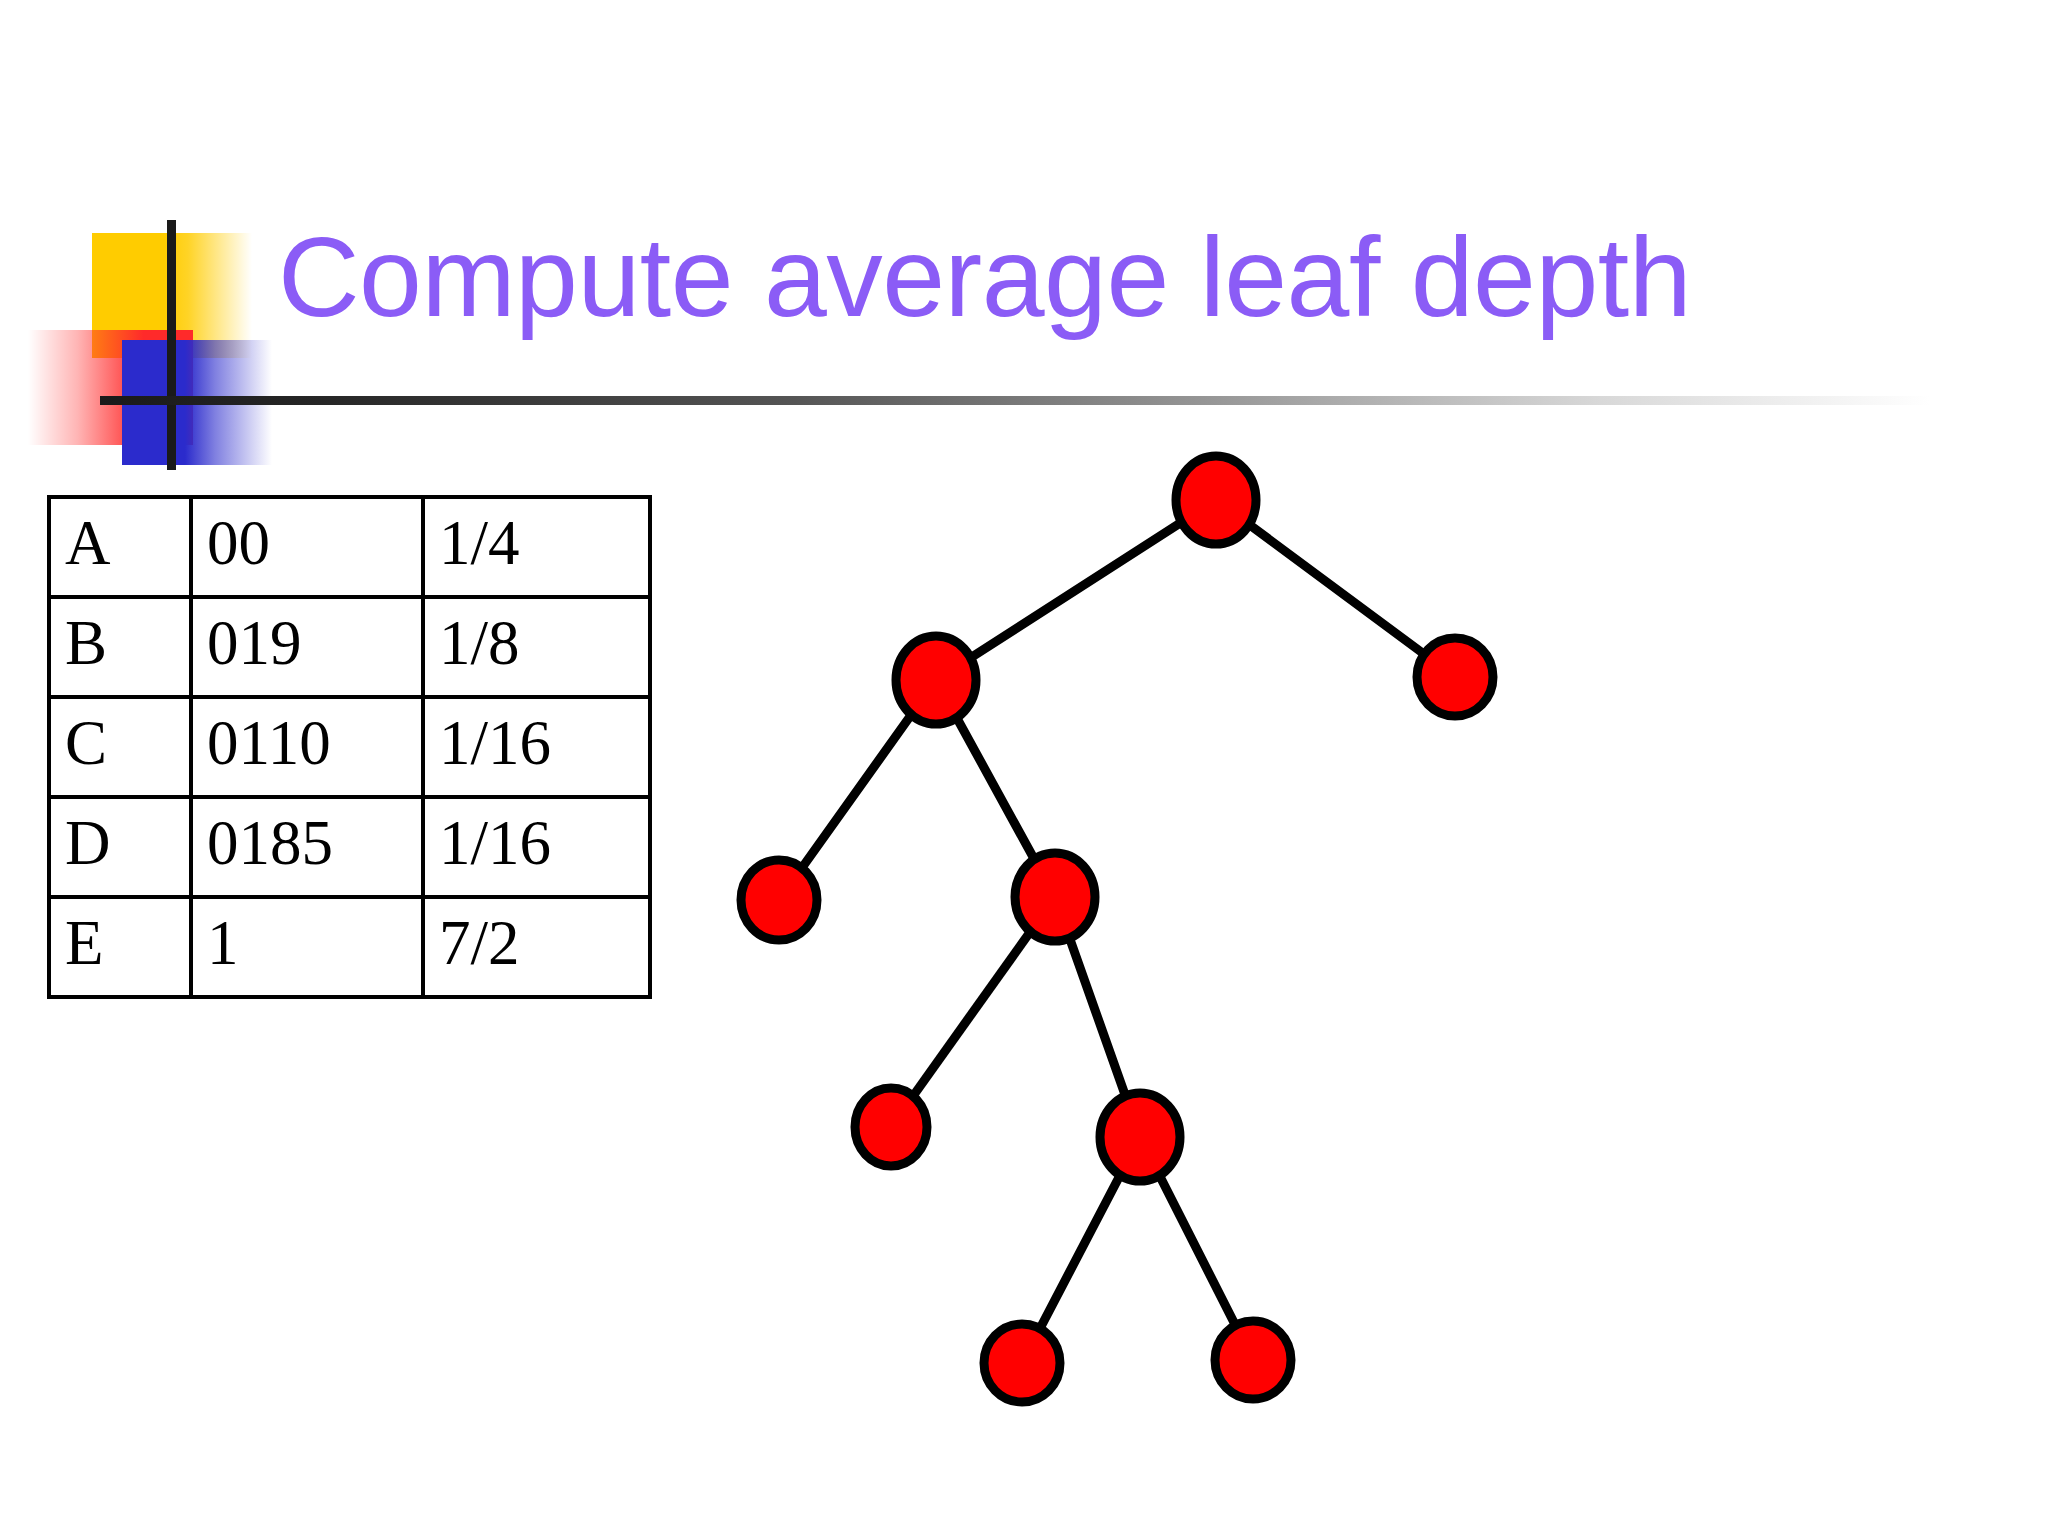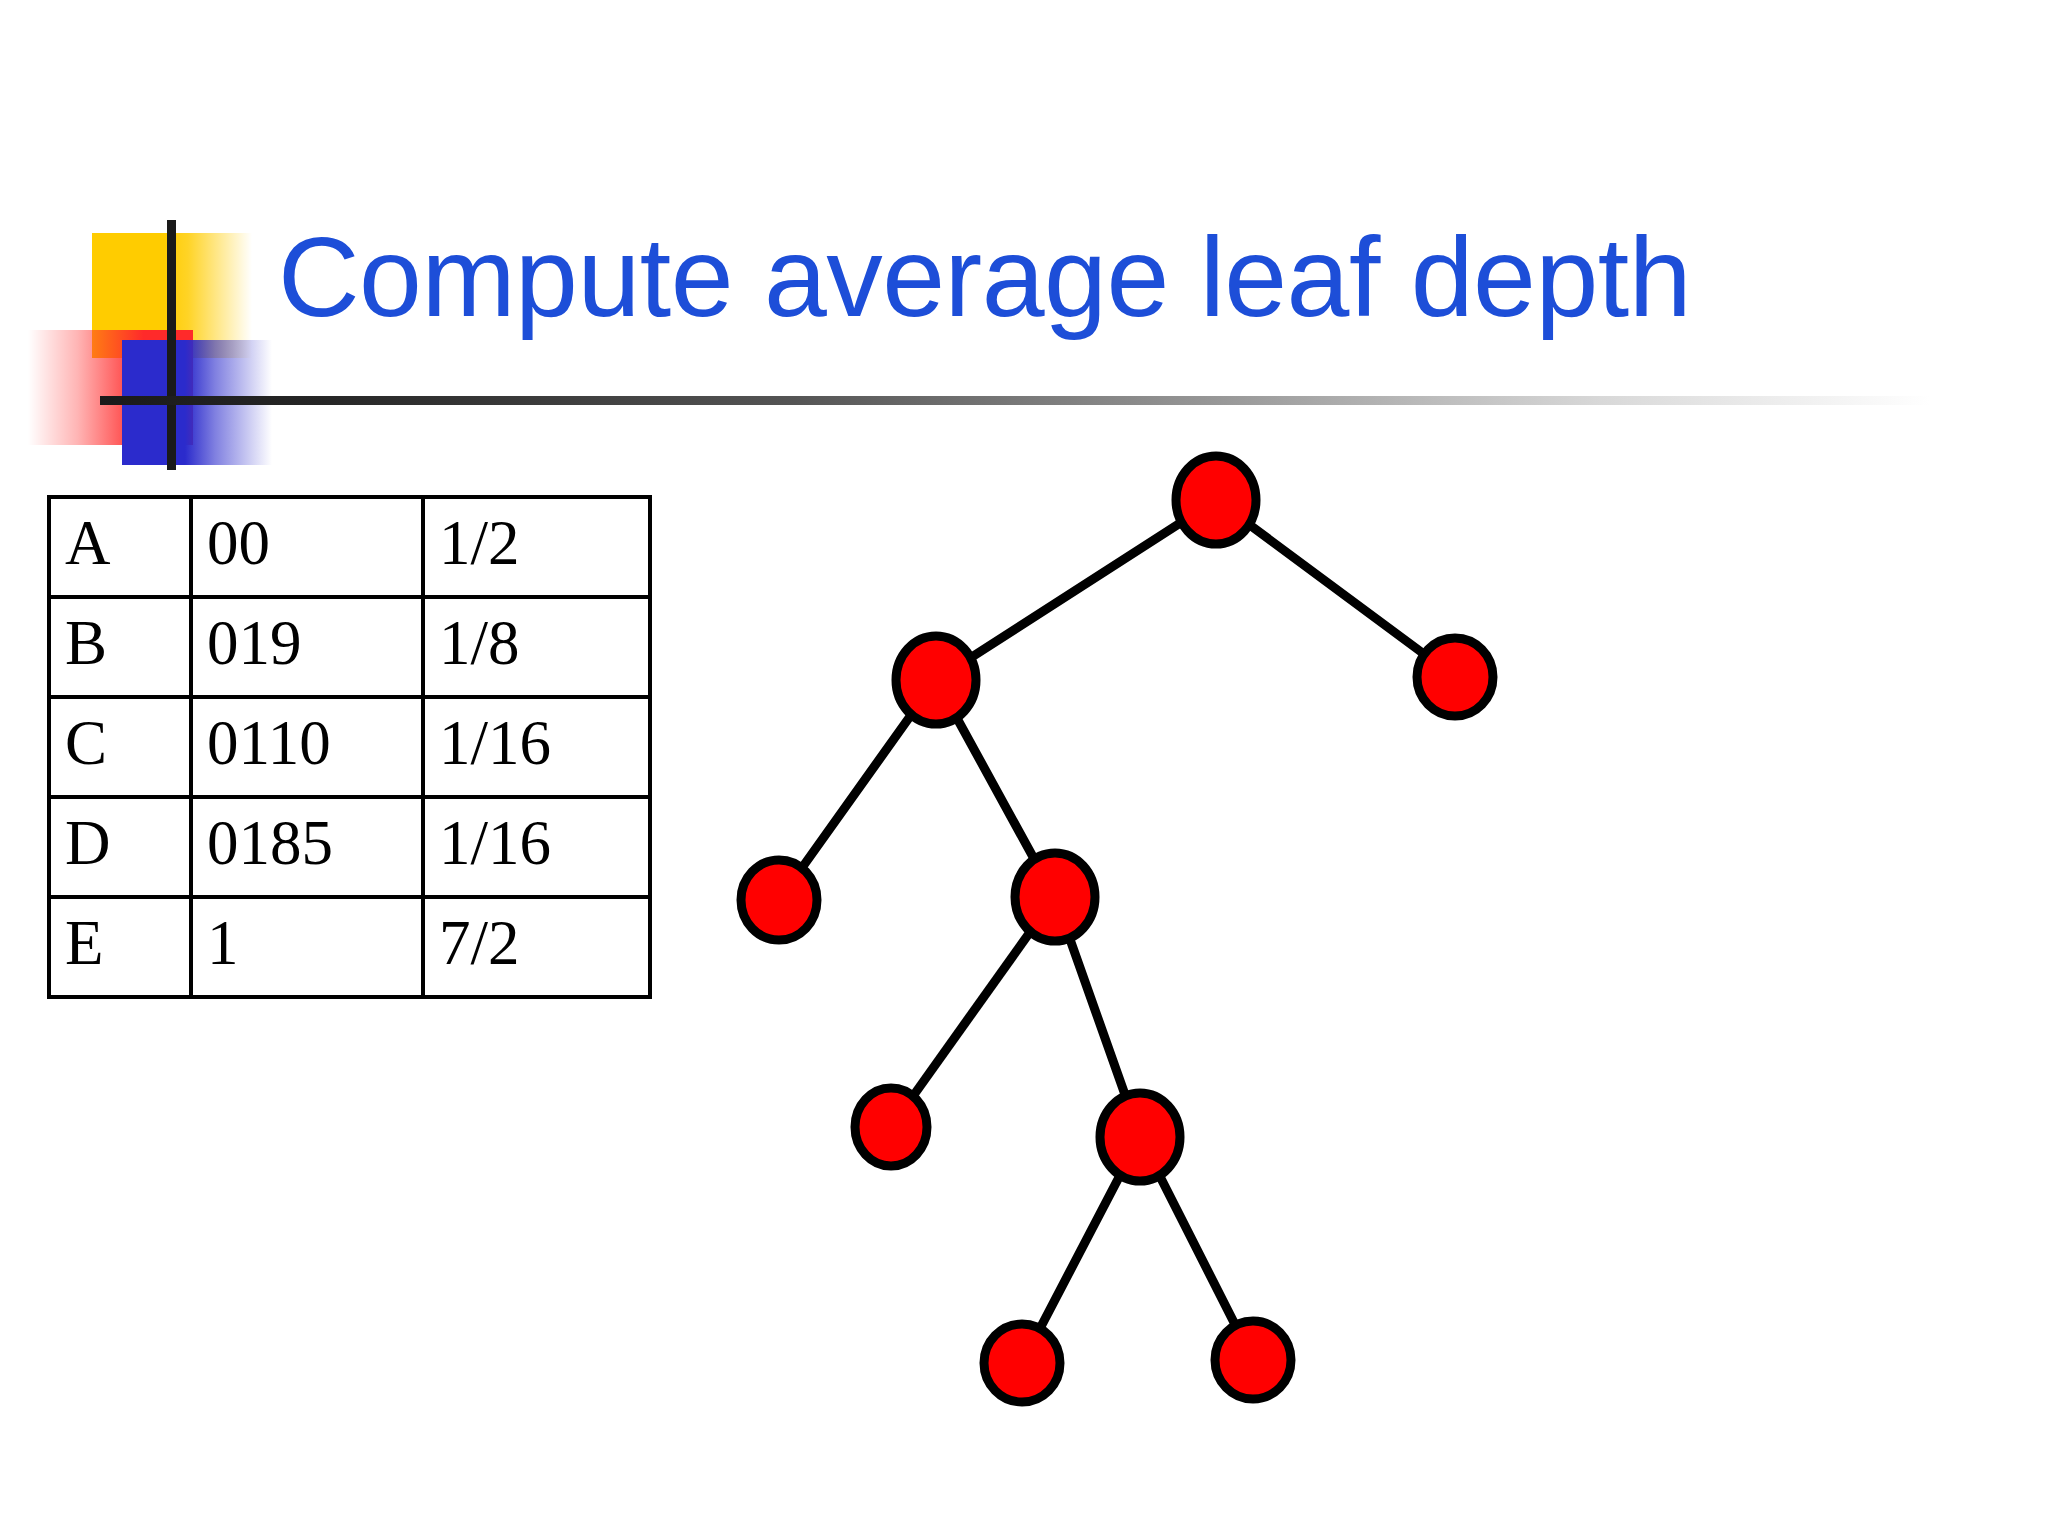--- a/index.html
+++ b/index.html
@@ -48,21 +48,21 @@
     left: 100px; top: 396px; width: 1830px; height: 9px;
     background: linear-gradient(to right, #1a1a1a 0%, #262626 12%, #555555 38%, #9a9a9a 62%, #d8d8d8 82%, #ffffff 100%);
   }
 
   
   #title {
     position: absolute;
     left: 278px;
     top: 218px;
     width: 1680px;
-    color: #1d4ed8;
+    color: #8b5cf6;
     font-size: 113px;
     line-height: 1.05;
     font-weight: 400;
     letter-spacing: -0.5px;
     white-space: nowrap;
   }
 
   
   #code-table {
     position: absolute;
@@ -106,21 +106,21 @@
 </div>
 <div class="bar-h"></div>
 
 <div id="title">Compute average leaf depth</div>
 
 <table id="code-table">
   <tbody>
     <tr>
       <td class="c-sym">A</td>
       <td class="c-code">00</td>
-      <td class="c-prob">1/2</td>
+      <td class="c-prob">1/4</td>
     </tr>
     <tr>
       <td class="c-sym">B</td>
       <td class="c-code">019</td>
       <td class="c-prob">1/8</td>
     </tr>
     <tr>
       <td class="c-sym">C</td>
       <td class="c-code">0110</td>
       <td class="c-prob">1/16</td>

